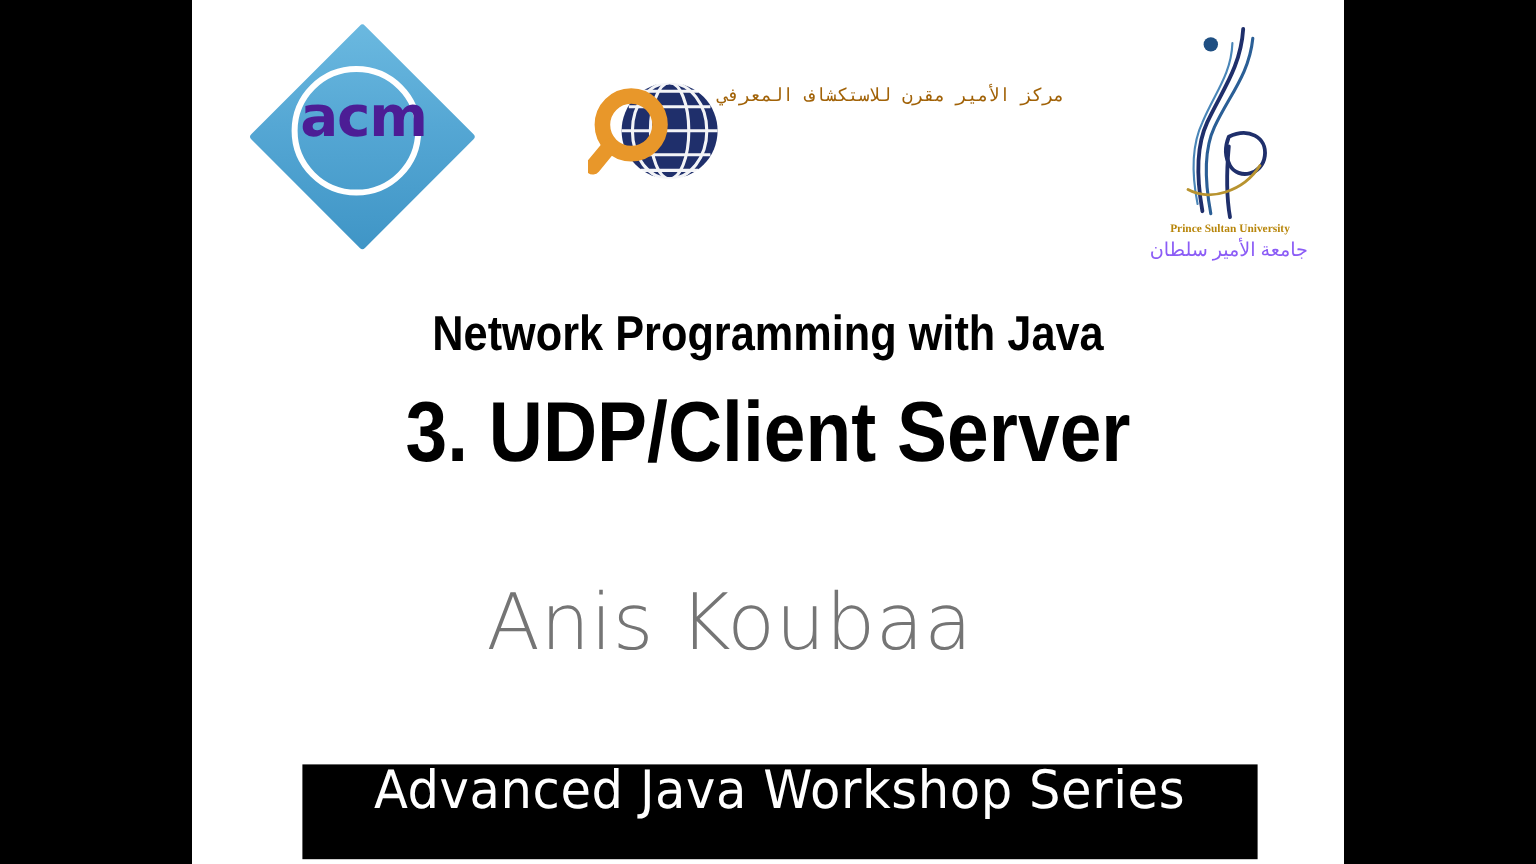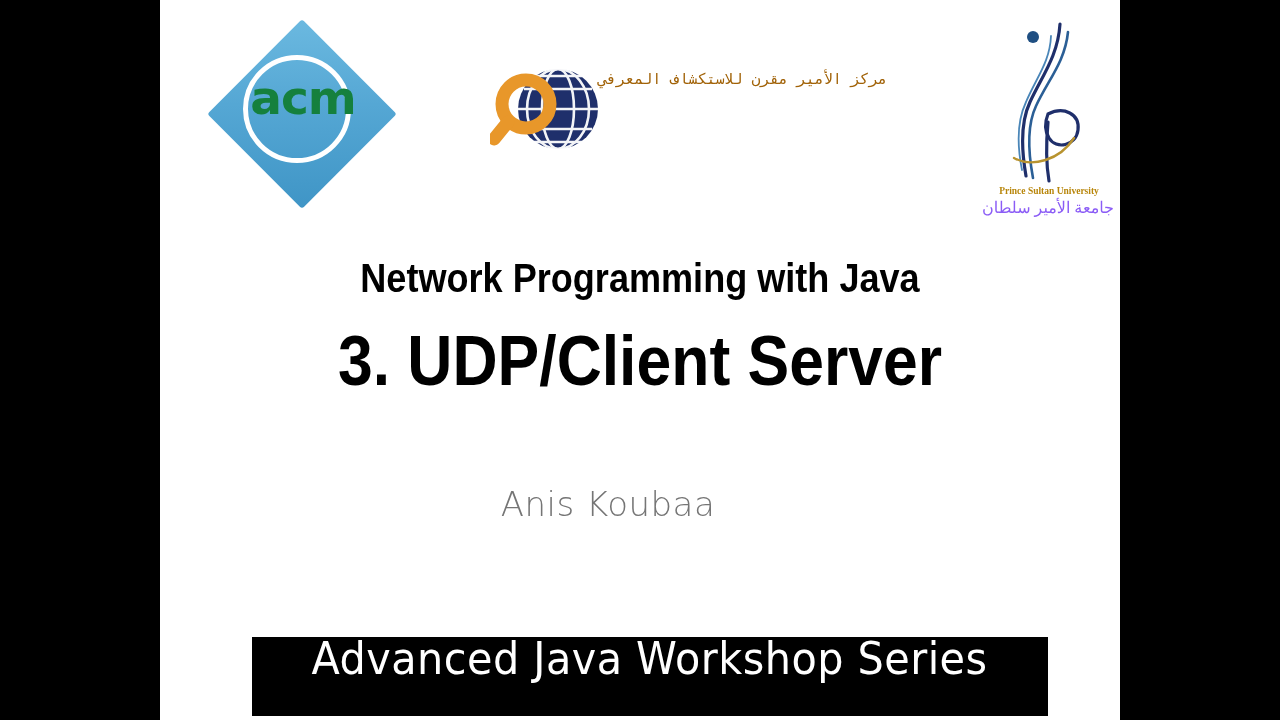--- a/index.html
+++ b/index.html
@@ -78,21 +78,21 @@
     border: 5px solid #ffffff;
     border-radius: 50%;
     box-sizing: border-box;
   }
   #acm-logo .acm-text {
     position: absolute;
     left: 0;
     top: 52px;
     width: 186px;
     text-align: center;
-    color: #15803d;
+    color: #4c1d95;
     font-family: "DejaVu Sans", sans-serif;
     font-weight: 700;
     font-size: 47px;
     letter-spacing: -1px;
     line-height: 1;
   }
 
   
   #pmdmc-logo {
     position: absolute;
@@ -131,21 +131,20 @@
     white-space: nowrap;
   }
 
   
   #psu-logo {
     position: absolute;
     left: 800px;
     top: 18px;
     width: 130px;
     height: 205px;
-    margin-left: 24px;
   }
   #psu-logo .mark {
     position: absolute;
     left: 18px;
     top: 0;
     width: 95px;
     height: 165px;
   }
   #psu-logo .name-en {
     position: absolute;
@@ -203,21 +202,21 @@
 
   #author-name {
     position: absolute;
     left: 0;
     top: 487px;
     width: 896px;
     text-align: center;
     color: #757575;
     font-family: "DejaVu Sans", sans-serif;
     font-weight: 300;
-    font-size: 34px;
+    font-size: 65px;
     line-height: 1;
     letter-spacing: 0.5px;
   }
 
   #presentation-date {
     position: absolute;
     left: 0;
     top: 556px;
     width: 960px;
     text-align: center;

